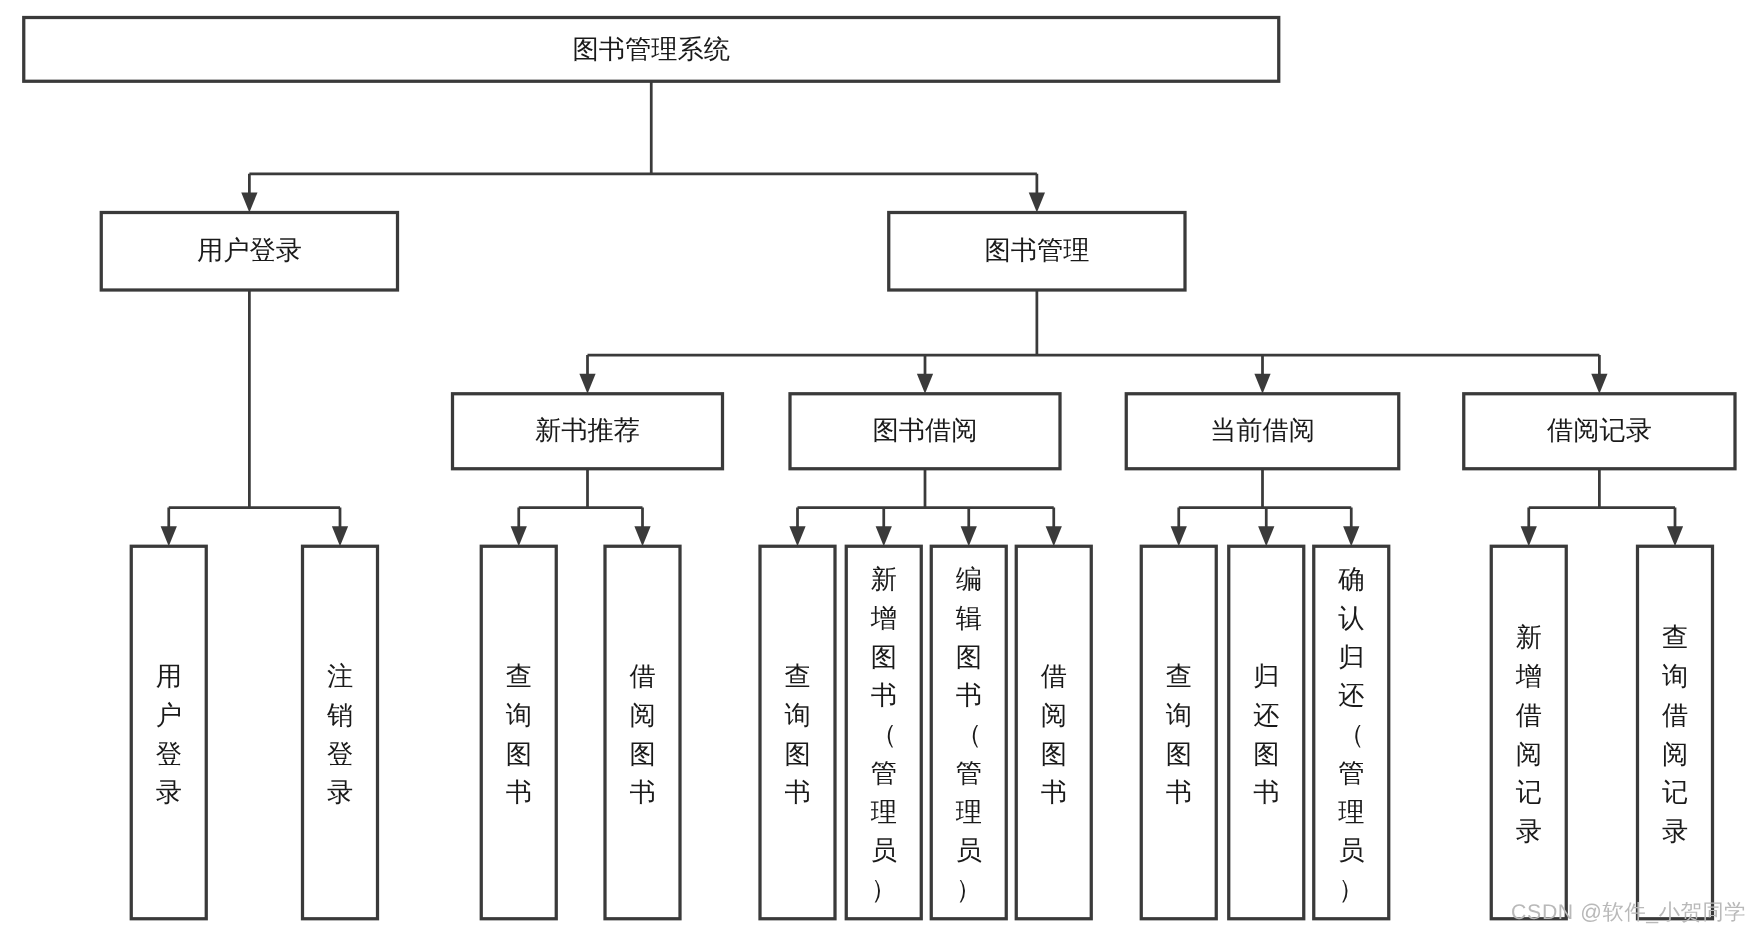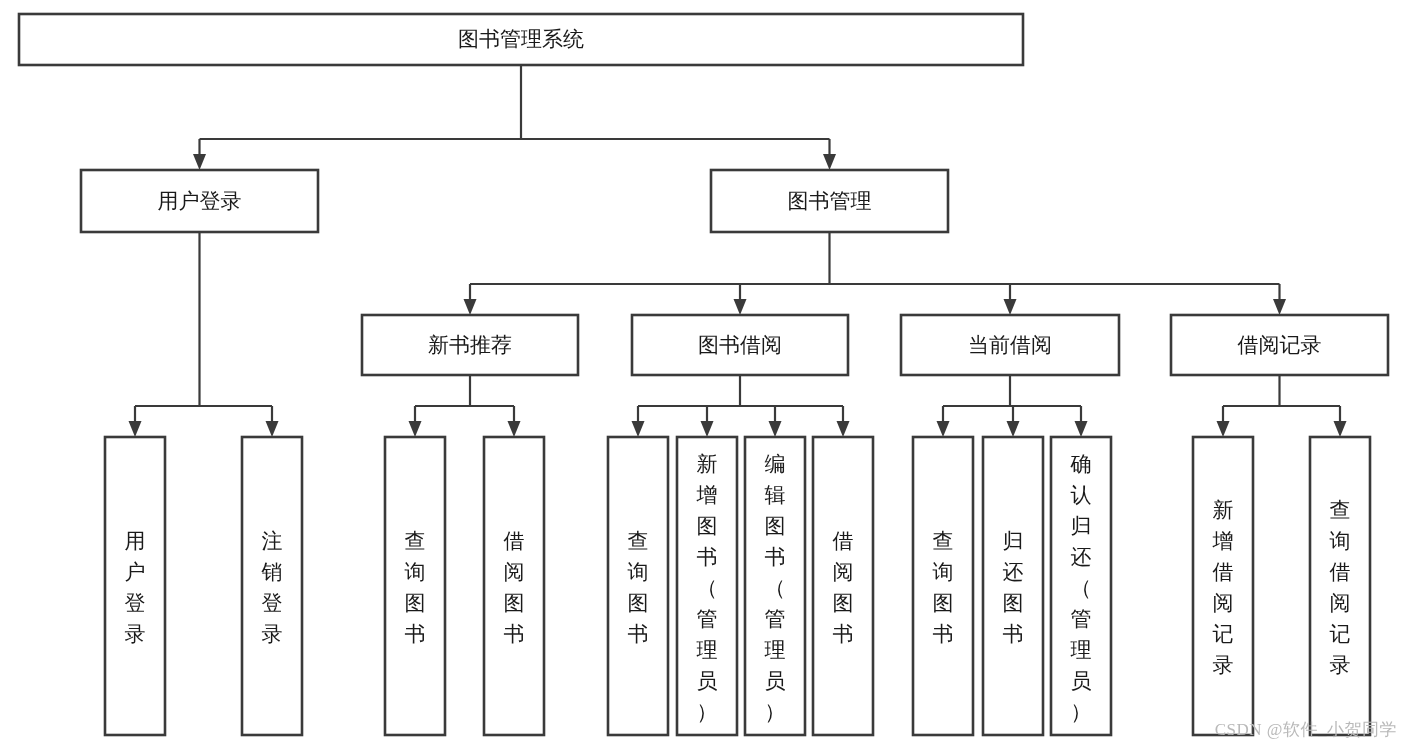--- a/index.html
+++ b/index.html
@@ -15,21 +15,21 @@
   .node-label-h{
     font-family:"Liberation Sans","DejaVu Sans",sans-serif;
     font-size:21px;fill:#1a1a1a;text-anchor:middle;dominant-baseline:middle;
   }
   .node-label-v{
     font-family:"Liberation Sans","DejaVu Sans",sans-serif;
     font-size:21px;fill:#1a1a1a;text-anchor:middle;
   }
   .watermark{
     position:absolute;right:8px;bottom:6px;
-    font-family:Liberation Serif, serif;
+    font-family:Liberation Sans, sans-serif;
     font-size:17px;color:#b9b9b9;white-space:nowrap;
     letter-spacing:0.5px;user-select:none;pointer-events:none;
   }
 </style>
 </head>
 <body>
 
 <svg id="diagram" viewBox="0 0 1405 747" xmlns="http://www.w3.org/2000/svg">
   <g id="edge-layer">
       <path class="link" d="M 521 65 L 521 139"></path>

